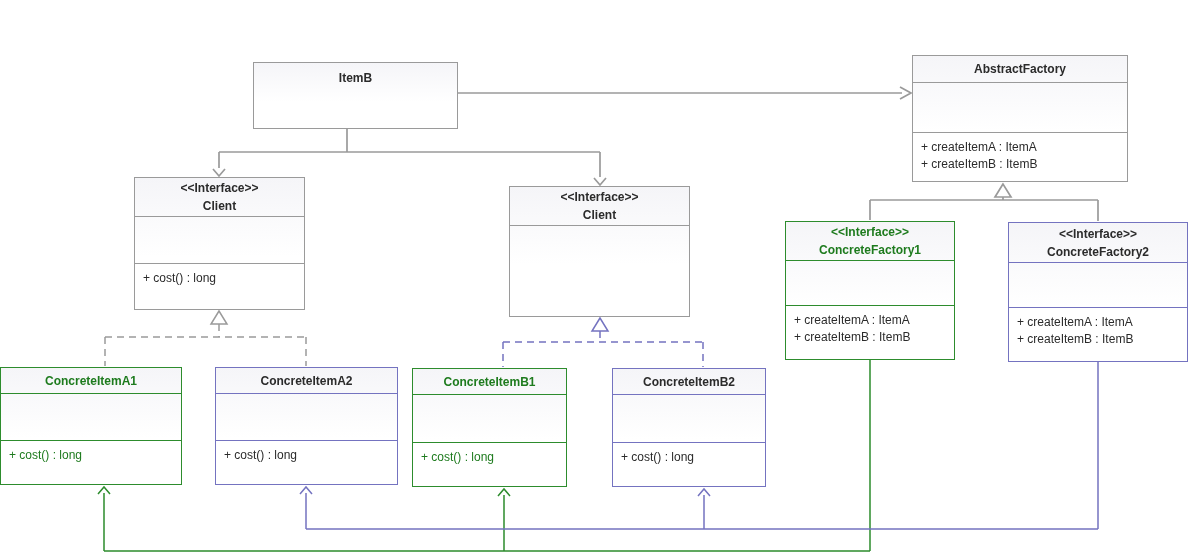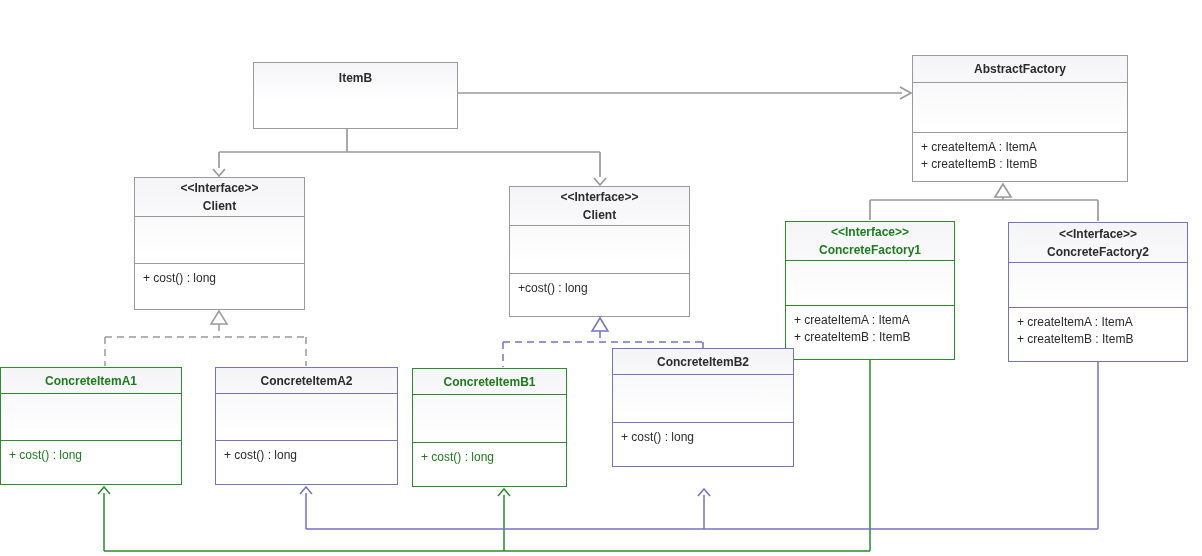--- a/index.html
+++ b/index.html
@@ -93,23 +93,20 @@
       <div>+ cost() : long</div>
     </div>
   </div>
 
   <div class="uml-box gray" style="left:509px;top:186px;width:181px;height:131px">
     <div class="hdr" style="height:38px">
       <div>&lt;&lt;Interface&gt;&gt;</div>
       <div>Client</div>
     </div>
     <div class="attrs" style="height:47px"></div>
-    <div class="methods">
-      <div>+cost() : long</div>
-    </div>
   </div>
 
   <div class="uml-box green" style="left:785px;top:221px;width:170px;height:139px">
     <div class="hdr" style="height:38px">
       <div>&lt;&lt;Interface&gt;&gt;</div>
       <div>ConcreteFactory1</div>
     </div>
     <div class="attrs" style="height:44px"></div>
     <div class="methods">
       <div>+ createItemA : ItemA</div>
@@ -146,21 +143,21 @@
   </div>
 
   <div class="uml-box green green-methods" style="left:412px;top:368px;width:155px;height:119px">
     <div class="hdr" style="height:25px">ConcreteItemB1</div>
     <div class="attrs" style="height:47px"></div>
     <div class="methods">
       <div>+ cost() : long</div>
     </div>
   </div>
 
-  <div class="uml-box purple" style="left:612px;top:348px;width:182px;height:119px">
+  <div class="uml-box purple" style="left:612px;top:368px;width:154px;height:119px">
     <div class="hdr" style="height:25px">ConcreteItemB2</div>
     <div class="attrs" style="height:47px"></div>
     <div class="methods">
       <div>+ cost() : long</div>
     </div>
   </div>
 
 </div>
 
 </body></html>

